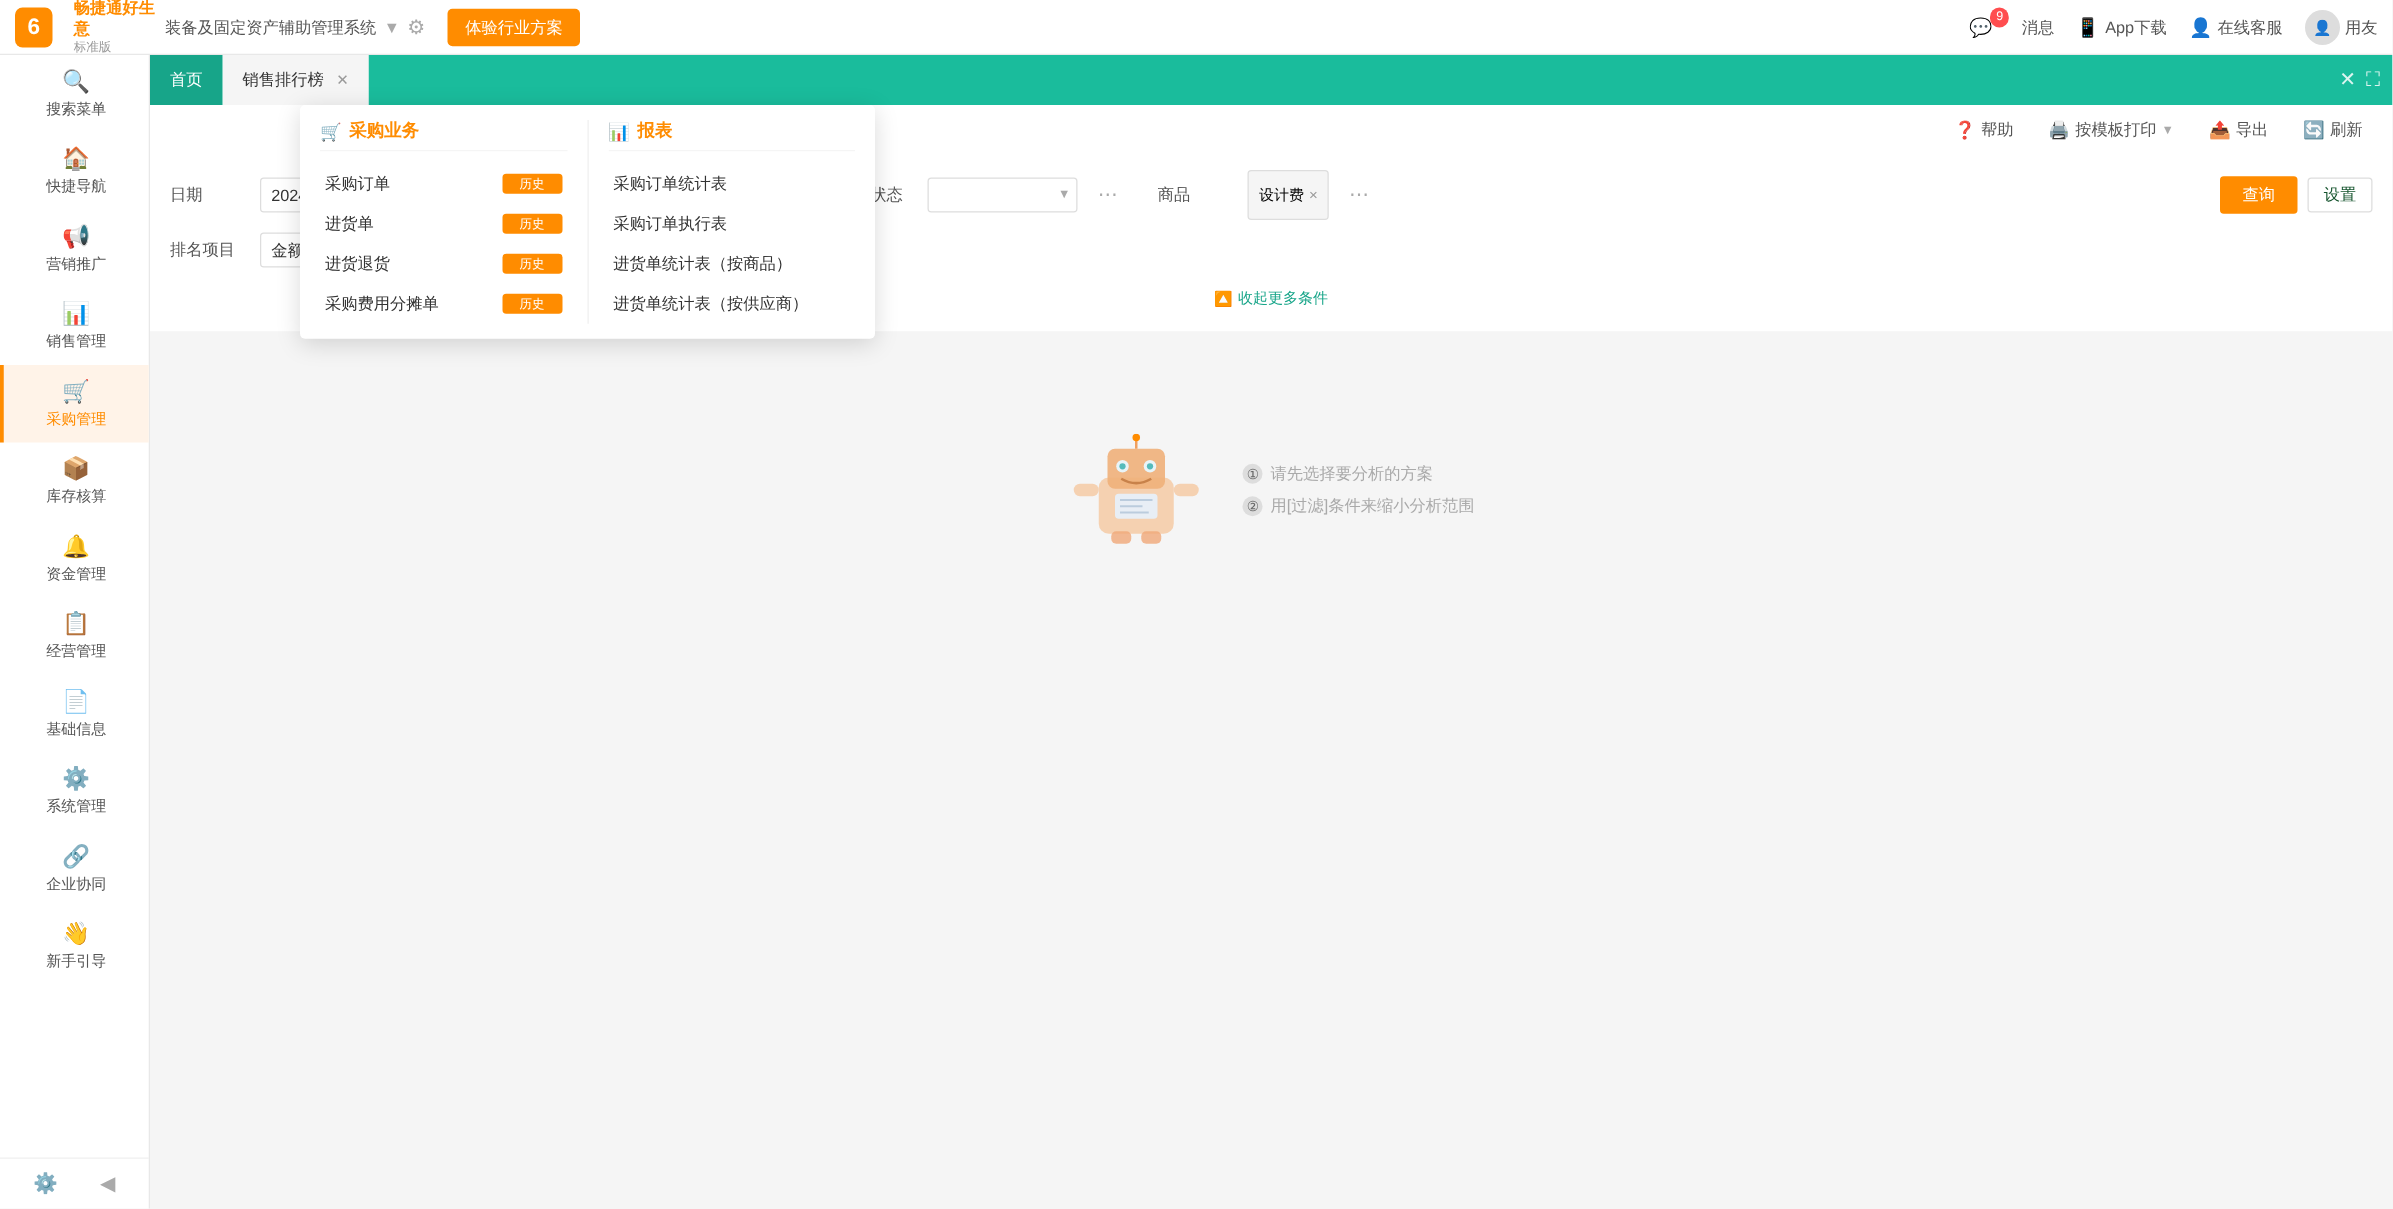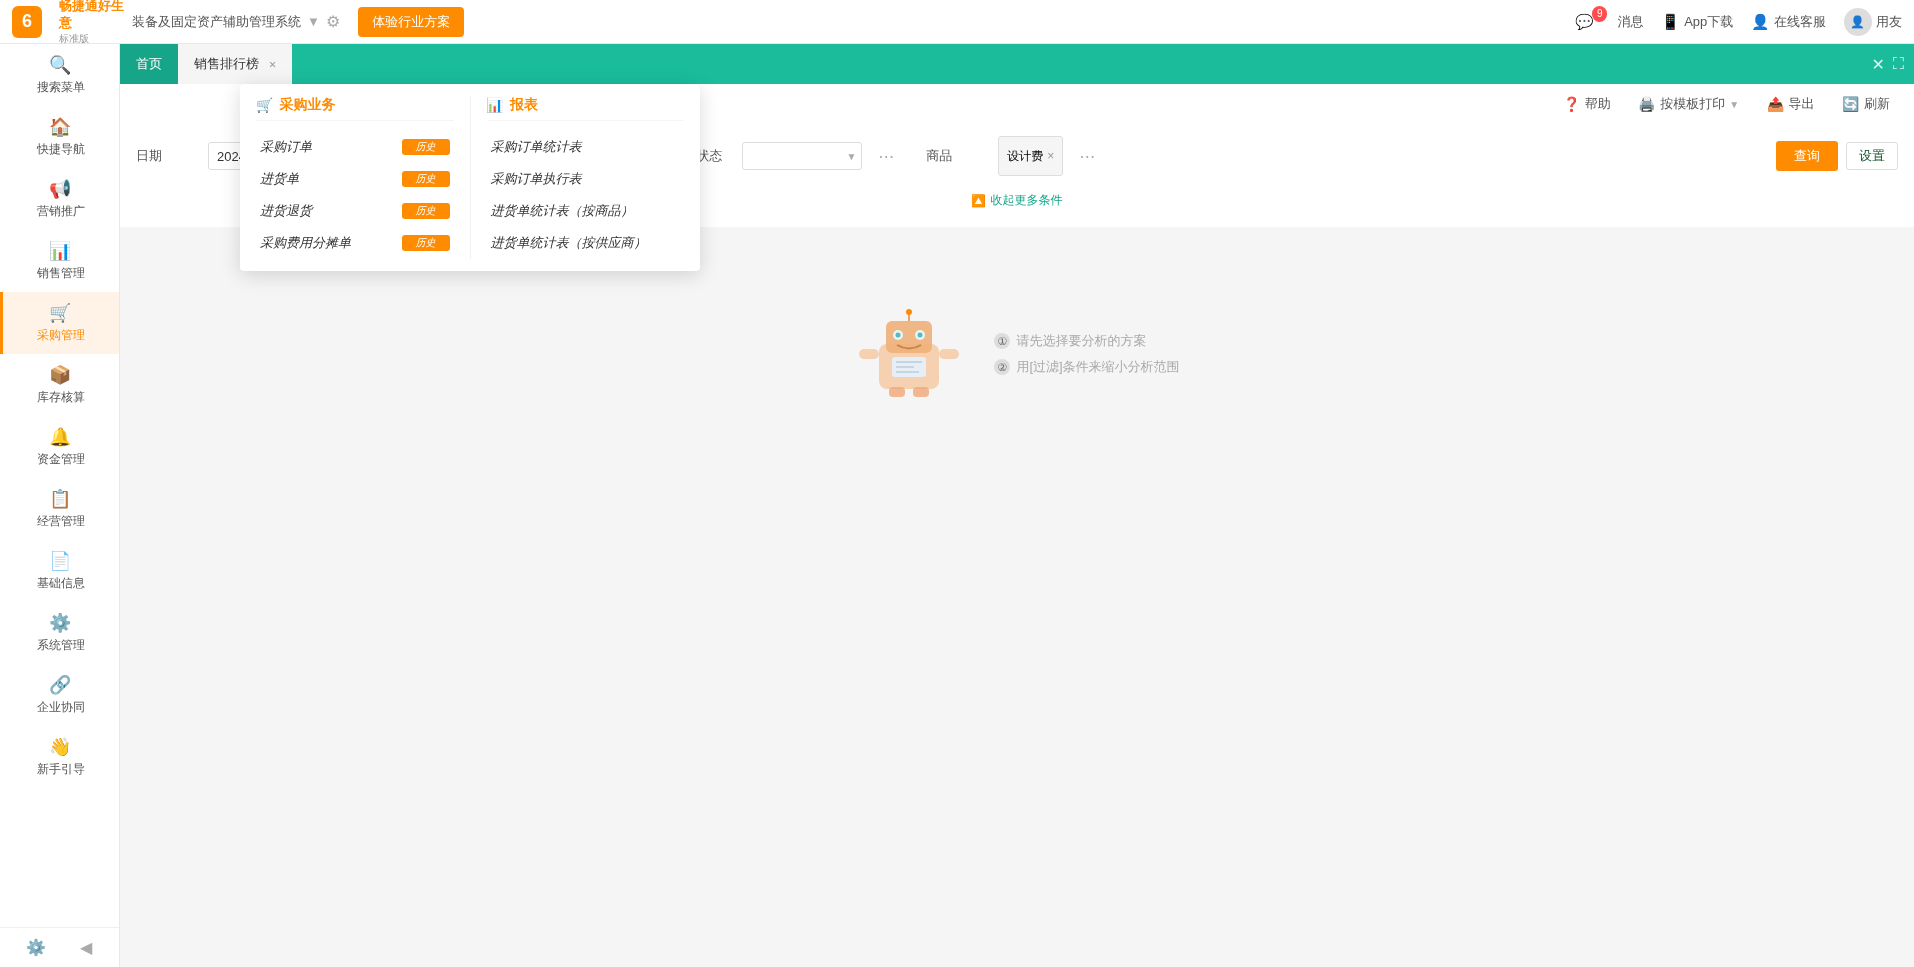--- a/index.html
+++ b/index.html
@@ -168,21 +168,20 @@
     .tab-item {
       height: 40px;
       padding: 0 16px;
       display: flex;
       align-items: center;
       gap: 6px;
       cursor: pointer;
       font-size: 13px;
       color: rgba(255,255,255,0.85);
       position: relative;
-      font-family: Liberation Mono, monospace;
     }
     .tab-item.home-tab { background: #17a589; color: white; }
     .tab-item.active-tab { background: #f5f5f5; color: #333; }
     .tab-close {
       font-size: 12px;
       color: #999;
       cursor: pointer;
       margin-left: 4px;
     }
     .tab-bar-actions {
@@ -382,21 +381,20 @@
     }
     .dropdown-item {
       display: flex;
       align-items: center;
       gap: 8px;
       padding: 7px 4px;
       color: #333;
       font-size: 13px;
       cursor: pointer;
       border-radius: 3px;
-      font-style: italic;
     }
     .history-badge {
       background: #ff8c00;
       color: white;
       font-size: 10px;
       padding: 1px 14px;
       border-radius: 3px;
       white-space: nowrap;
     }
     .dropdown-item-name { flex: 1; }
@@ -591,20 +589,36 @@
             <span class="tag-close">×</span>
           </div>
           <span class="filter-dots">⋯</span>
 
           <div style="margin-left:auto;display:flex;gap:8px;align-items:center;">
             <button class="query-btn">查询</button>
             <button class="settings-btn">设置</button>
           </div>
         </div>
 
+        <div class="filter-row">
+          <span class="filter-label">排名项目</span>
+          <div class="select-wrapper">
+            <select class="filter-select">
+              <option value="金额">金额</option>
+              <option value="数量">数量</option>
+              <option value="利润">利润</option>
+            </select>
+            <span class="select-arrow">▼</span>
+          </div>
+          <span class="filter-dots">⋯</span>
+
+          <span class="filter-label" style="margin-left:20px;">业务员</span>
+          <input class="filter-input" type="text" value="" style="width: 160px;">
+          <span class="filter-dots">⋯</span>
+        </div>
 
 
         <div class="collapse-btn">
           <span>🔼</span>
           <span>收起更多条件</span>
         </div>
       </div>
 
       <div class="empty-state">
         <div style="display:flex;align-items:center;gap:30px;">

